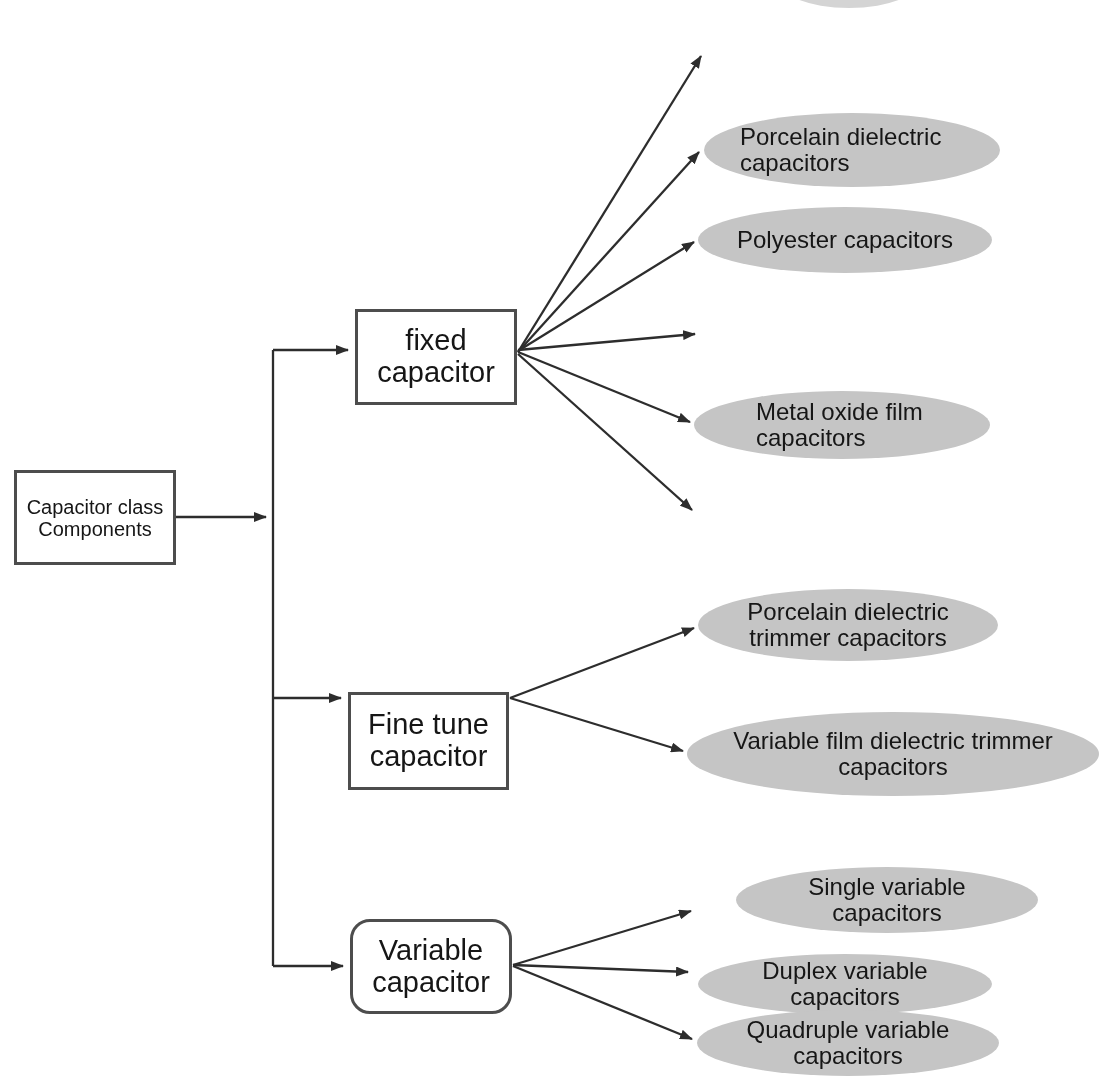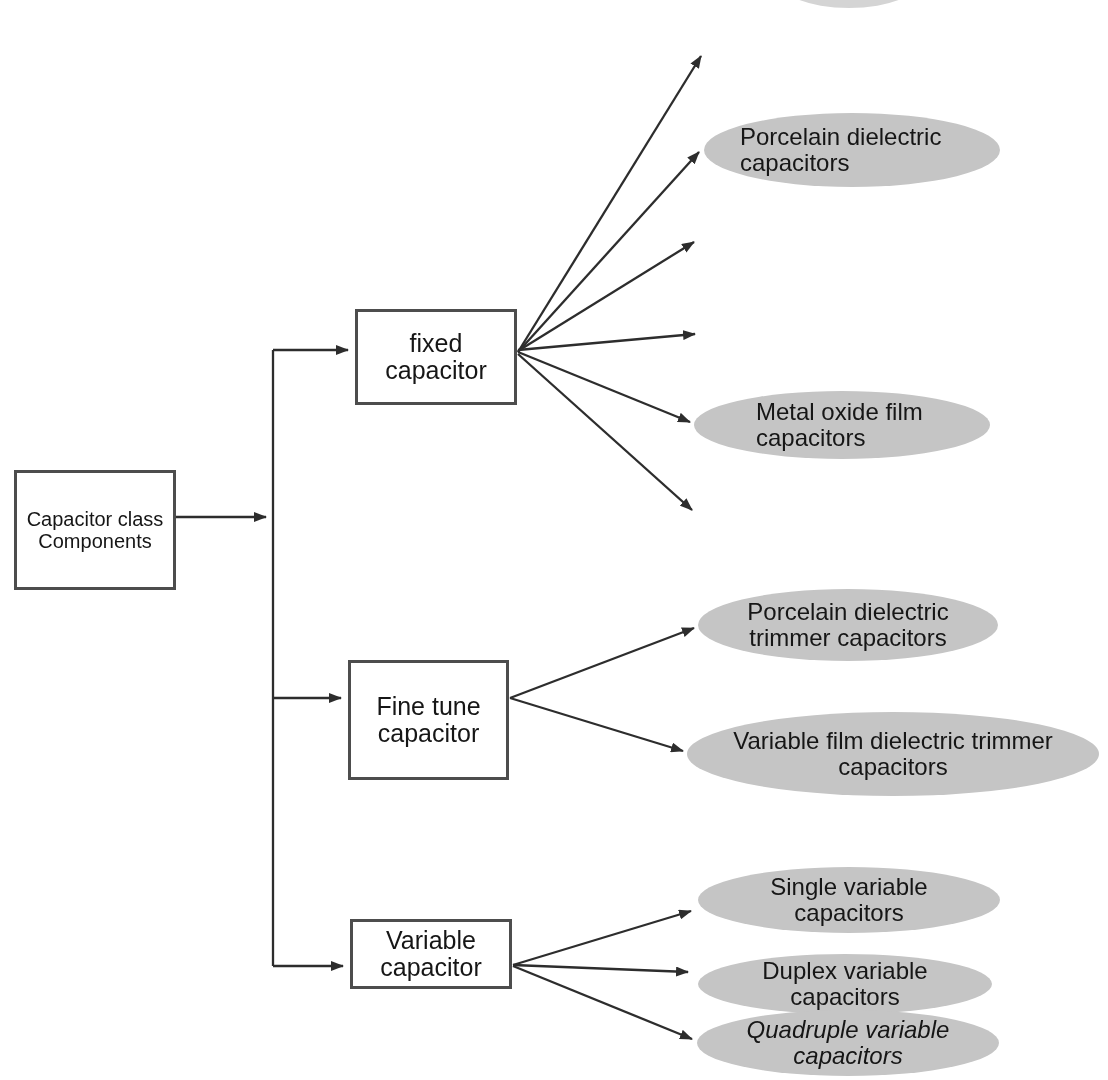--- a/index.html
+++ b/index.html
@@ -37,21 +37,21 @@
     color: var(--text, #161616);
     box-sizing: border-box;
   }
   .node span {
     white-space: pre-line;
     line-height: 1.1;
   }
   .box {
     background: var(--box-fill, #ffffff);
     border: 3px solid var(--box-border, #4d4d4d);
-    font-size: 25px;
+    font-size: 29px;
   }
   .box.root {
     font-size: 20px;
   }
   .ellipse {
     background: var(--ellipse-fill, #c5c5c5);
     border-radius: 50%;
     font-size: 24px;
   }
   .ellipse.align-left {
@@ -92,62 +92,65 @@
     <line class="conn" x1="510" y1="698" x2="694" y2="628" marker-end="url(#ah)"></line>
     <line class="conn" x1="510" y1="698" x2="683" y2="751" marker-end="url(#ah)"></line>
 
     <line class="conn" x1="513" y1="965" x2="691" y2="911" marker-end="url(#ah)"></line>
     <line class="conn" x1="513" y1="965" x2="688" y2="972" marker-end="url(#ah)"></line>
     <line class="conn" x1="513" y1="966" x2="692" y2="1039" marker-end="url(#ah)"></line>
   </svg>
 
   <div class="node ellipse partial" style="left:775px; top:-54px; width:148px; height:62px;"></div>
 
-  <div class="node box root" style="left:14px; top:470px; width:162px; height:120px;text-align:center;">
+  <div class="node box root" style="left:14px; top:470px; width:162px; height:95px;text-align:center;">
     <span>Capacitor class
 Components</span>
   </div>
 
   <div class="node box" style="left:355px; top:309px; width:162px; height:96px;">
     <span>fixed
 capacitor</span>
   </div>
-  <div class="node box" style="left:348px; top:660px; width:161px; height:120px;">
+  <div class="node box" style="left:348px; top:692px; width:161px; height:98px;">
     <span>Fine tune
 capacitor</span>
   </div>
-  <div class="node box" style="left:350px; top:919px; width:162px; height:70px;">
+  <div class="node box" style="left:350px; top:919px; width:162px; height:95px;border-radius:20px;">
     <span>Variable
 capacitor</span>
   </div>
 
   <div class="node ellipse align-left" style="left:704px; top:113px; width:296px; height:74px; padding-left:36px;">
     <span>Porcelain dielectric
 capacitors</span>
+  </div>
+  <div class="node ellipse" style="left:698px; top:207px; width:294px; height:66px;">
+    <span>Polyester capacitors</span>
   </div>
   <div class="node ellipse align-left" style="left:694px; top:391px; width:296px; height:68px; padding-left:62px;align-items:center;">
     <span>Metal oxide film
 capacitors</span>
   </div>
 
   <div class="node ellipse" style="left:698px; top:589px; width:300px; height:72px;">
     <span>Porcelain dielectric
 trimmer capacitors</span>
   </div>
   <div class="node ellipse" style="left:687px; top:712px; width:412px; height:84px;">
     <span>Variable film dielectric trimmer
 capacitors</span>
   </div>
 
-  <div class="node ellipse" style="left:698px; top:867px; width:302px; height:66px;align-items:center;">
+  <div class="node ellipse" style="left:736px; top:867px; width:302px; height:66px;align-items:center;">
     <span>Single variable
 capacitors</span>
   </div>
   <div class="node ellipse" style="left:698px; top:943px; width:294px; height:60px;margin-top:11px;">
     <span>Duplex variable
 capacitors</span>
   </div>
-  <div class="node ellipse" style="left:697px; top:1010px; width:302px; height:66px;font-style:italic;">
+  <div class="node ellipse" style="left:697px; top:1010px; width:302px; height:66px;">
     <span>Quadruple variable
 capacitors</span>
   </div>
 
 </div>
 
 </body></html>

